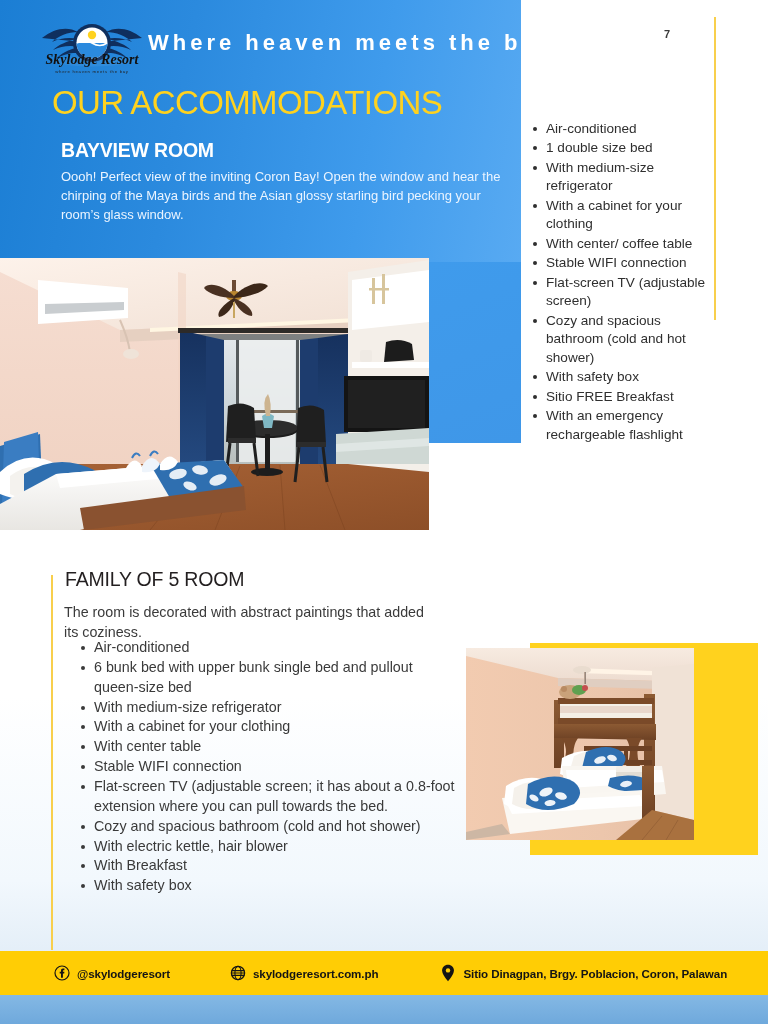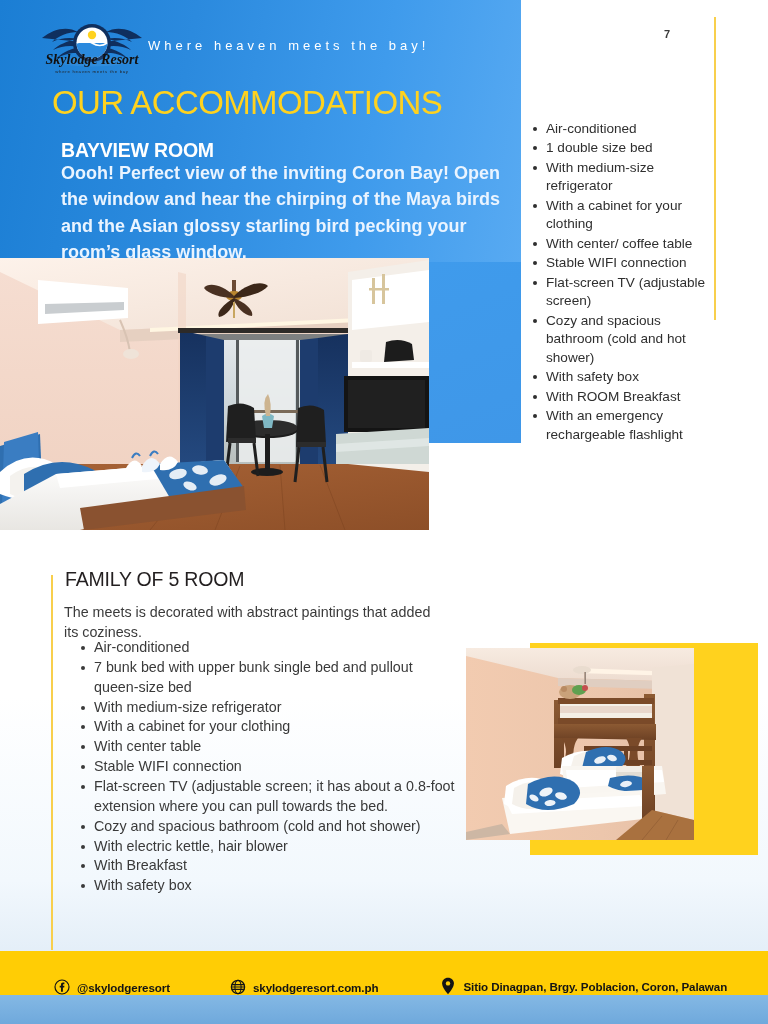--- a/index.html
+++ b/index.html
@@ -48,23 +48,23 @@
     left: 34px;
     top: 12px;
     width: 116px;
     height: 68px;
   }
   .logo-svg { display: block; }
 
   .tagline {
     position: absolute;
     left: 148px;
-    top: 38px;
-    font-size: 13px;
-    font-weight: 400;
+    top: 30px;
+    font-size: 22px;
+    font-weight: 700;
     letter-spacing: 4.0px;
     color: #ffffff;
     white-space: nowrap;
   }
 
   .headline {
     position: absolute;
     left: 52px;
     top: 84px;
     font-size: 33px;
@@ -81,26 +81,25 @@
     font-size: 19.5px;
     font-weight: 800;
     letter-spacing: -0.2px;
     color: #ffffff;
     white-space: nowrap;
   }
 
   .room-desc {
     position: absolute;
     left: 61px;
-    top: 160px;
+    top: 168px;
     width: 440px;
-    font-size: 18px;
+    font-size: 13px;
     line-height: 1.46;
     color: #eaf4ff;
-    font-weight: bold;
   }
 
   
   .page-number {
     position: absolute;
     left: 664px;
     top: 28px;
     font-size: 11px;
     font-weight: 700;
     color: #3a3a3a;
@@ -232,21 +231,21 @@
 
   
   .footer {
     position: absolute;
     left: 0;
     top: 951px;
     width: 768px;
     height: 44px;
     background: #ffcd05;
     display: flex;
-    align-items: flex-end;
+    align-items: center;
   }
   .footer-item {
     display: flex;
     align-items: center;
     gap: 7px;
     color: #141414;
     font-size: 11.6px;
     font-weight: 700;
     letter-spacing: -0.1px;
     white-space: nowrap;
@@ -469,30 +468,30 @@
   <ul class="features">
     <li><span>Air-conditioned</span></li>
     <li><span>1 double size bed</span></li>
     <li><span>With medium-size refrigerator</span></li>
     <li><span>With a cabinet for your clothing</span></li>
     <li><span>With center/ coffee table</span></li>
     <li><span>Stable WIFI connection</span></li>
     <li><span>Flat-screen TV (adjustable screen)</span></li>
     <li><span>Cozy and spacious bathroom (cold and hot shower)</span></li>
     <li><span>With safety box</span></li>
-    <li><span>With ROOM Breakfast</span></li>
+    <li><span>Sitio FREE Breakfast</span></li>
     <li><span>With an emergency rechargeable flashlight</span></li>
   </ul>
 
   <div class="sec2-title">FAMILY OF 5 ROOM</div>
-  <div class="sec2-desc">The meets is decorated with abstract paintings that added its coziness.</div>
+  <div class="sec2-desc">The room is decorated with abstract paintings that added its coziness.</div>
 
   <ul class="sec2-features">
     <li><span>Air-conditioned</span></li>
-    <li><span>7 bunk bed with upper bunk single bed and pullout queen-size bed</span></li>
+    <li><span>6 bunk bed with upper bunk single bed and pullout queen-size bed</span></li>
     <li><span>With medium-size refrigerator</span></li>
     <li><span>With a cabinet for your clothing</span></li>
     <li><span>With center table</span></li>
     <li><span>Stable WIFI connection</span></li>
     <li><span>Flat-screen TV (adjustable screen; it has about a 0.8-foot extension where you can pull towards the bed.</span></li>
     <li><span>Cozy and spacious bathroom (cold and hot shower)</span></li>
     <li><span>With electric kettle, hair blower</span></li>
     <li><span>With Breakfast</span></li>
     <li><span>With safety box</span></li>
   </ul>

